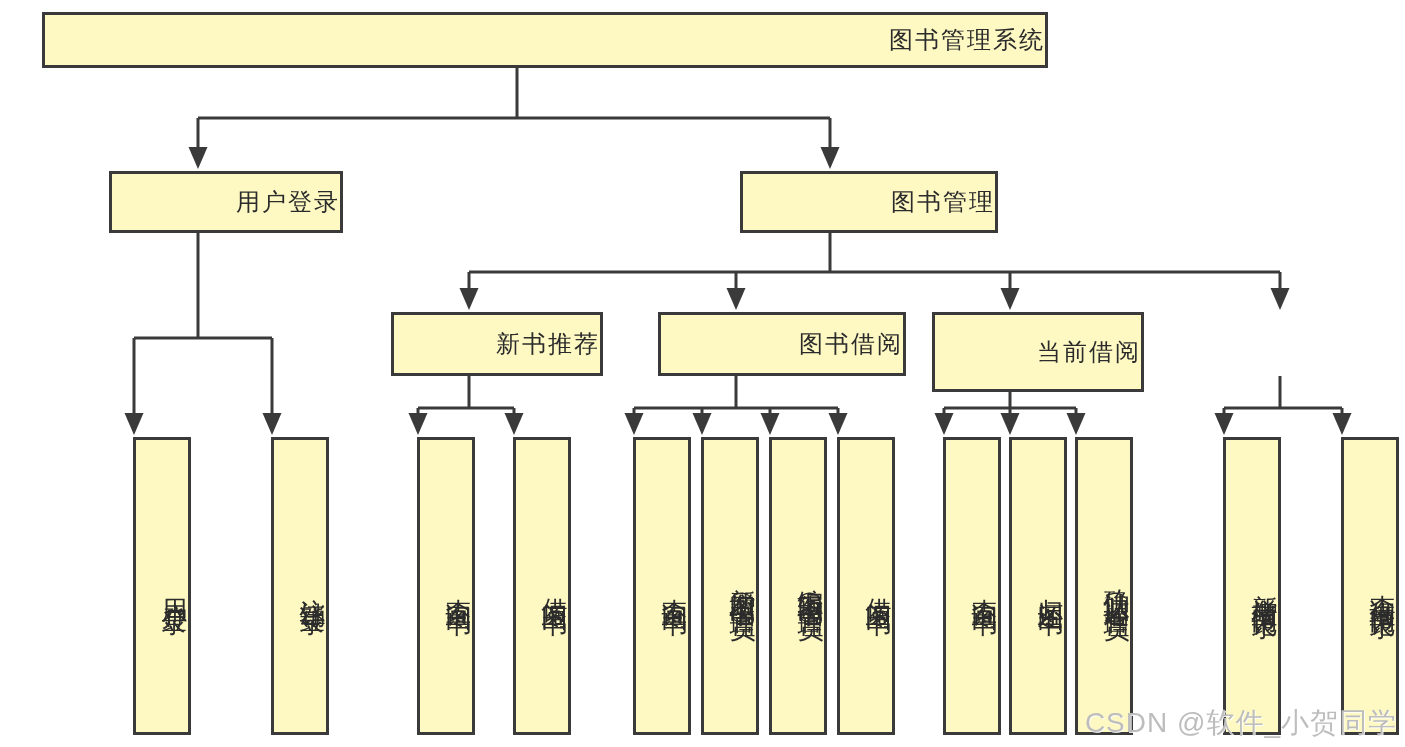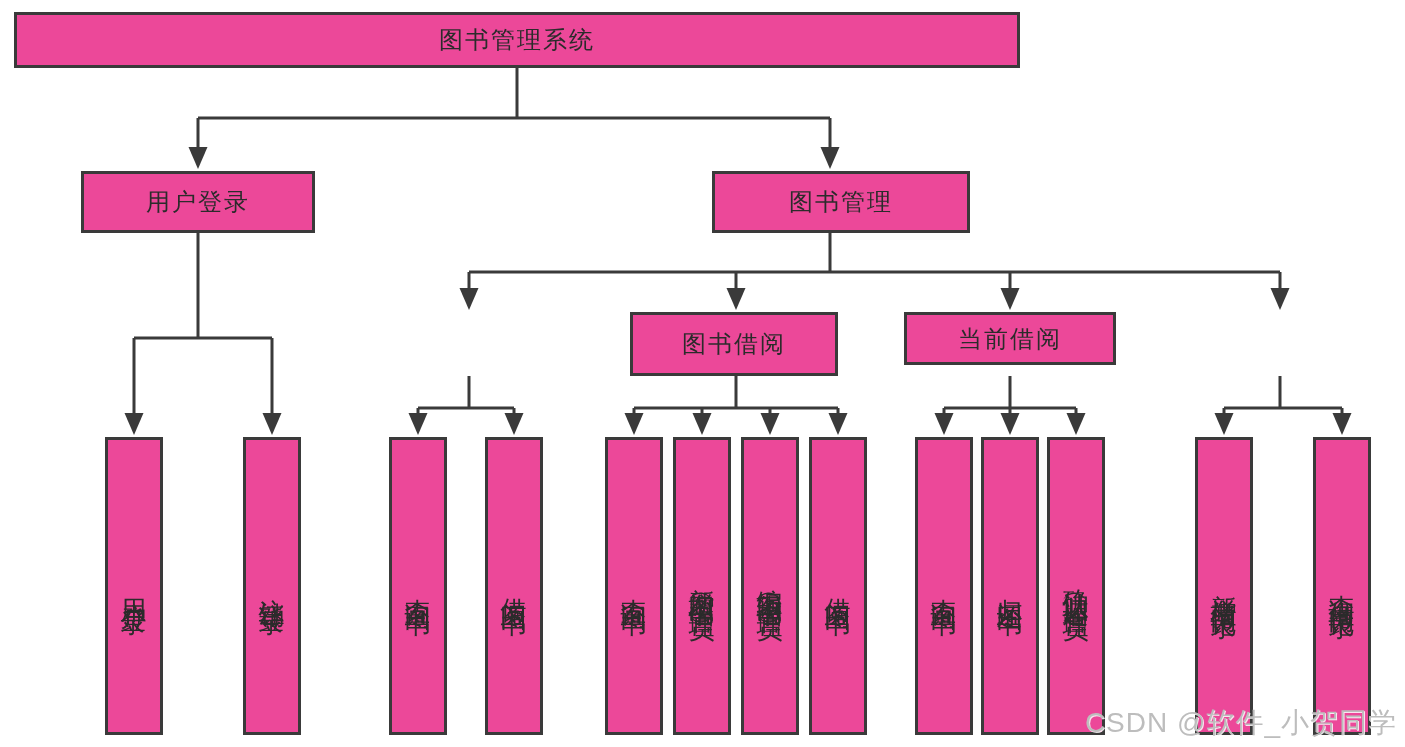--- a/index.html
+++ b/index.html
@@ -23,24 +23,25 @@
     background:var(--color-background);
   }
   .wires{
     position:absolute;left:0;top:0;
     color:var(--color-line);
   }
   .wires path{stroke:currentColor;stroke-width:3;fill:none;}
   .wires polygon{fill:currentColor;stroke:none;}
   .box{
     position:absolute;
-    background:#ec4899;
+    background:#fef9c3;
     border:3px solid var(--color-line);
-    display:flex;align-items:center;justify-content:center;
+    display:flex;align-items:center;justify-content:flex-end;
     text-align:center;
+    margin-left:28px;
   }
   .box .label{
     color:var(--color-text);
     letter-spacing:2px;
     white-space:nowrap;
   }
   .box.h .label{font-size:24px;}
   .box.v .label{
     writing-mode:vertical-rl;
     font-size:26px;
@@ -104,24 +105,27 @@
     <span class="label">图书管理系统</span>
   </div>
 
   <div class="box h" style="left:81px;top:171px;width:234px;height:62px">
     <span class="label">用户登录</span>
   </div>
   <div class="box h" style="left:712px;top:171px;width:258px;height:62px">
     <span class="label">图书管理</span>
   </div>
 
-  <div class="box h" style="left:630px;top:312px;width:208px;height:64px">
+  <div class="box h" style="left:363px;top:312px;width:212px;height:64px">
+    <span class="label">新书推荐</span>
+  </div>
+  <div class="box h" style="left:630px;top:312px;width:248px;height:64px">
     <span class="label">图书借阅</span>
   </div>
-  <div class="box h" style="left:904px;top:312px;width:212px;height:53px">
+  <div class="box h" style="left:904px;top:312px;width:212px;height:80px">
     <span class="label">当前借阅</span>
   </div>
 
   <div class="box v" style="left:105px;top:437px;width:58px;height:298px">
     <span class="label">用户登录</span>
   </div>
   <div class="box v" style="left:243px;top:437px;width:58px;height:298px">
     <span class="label">注销登录</span>
   </div>
 

